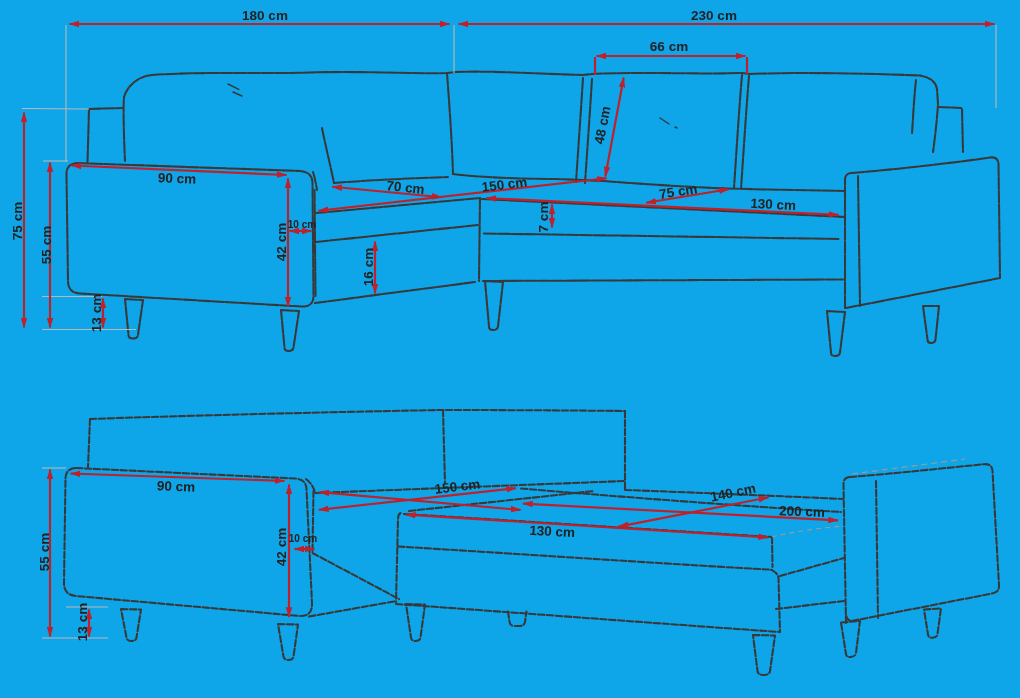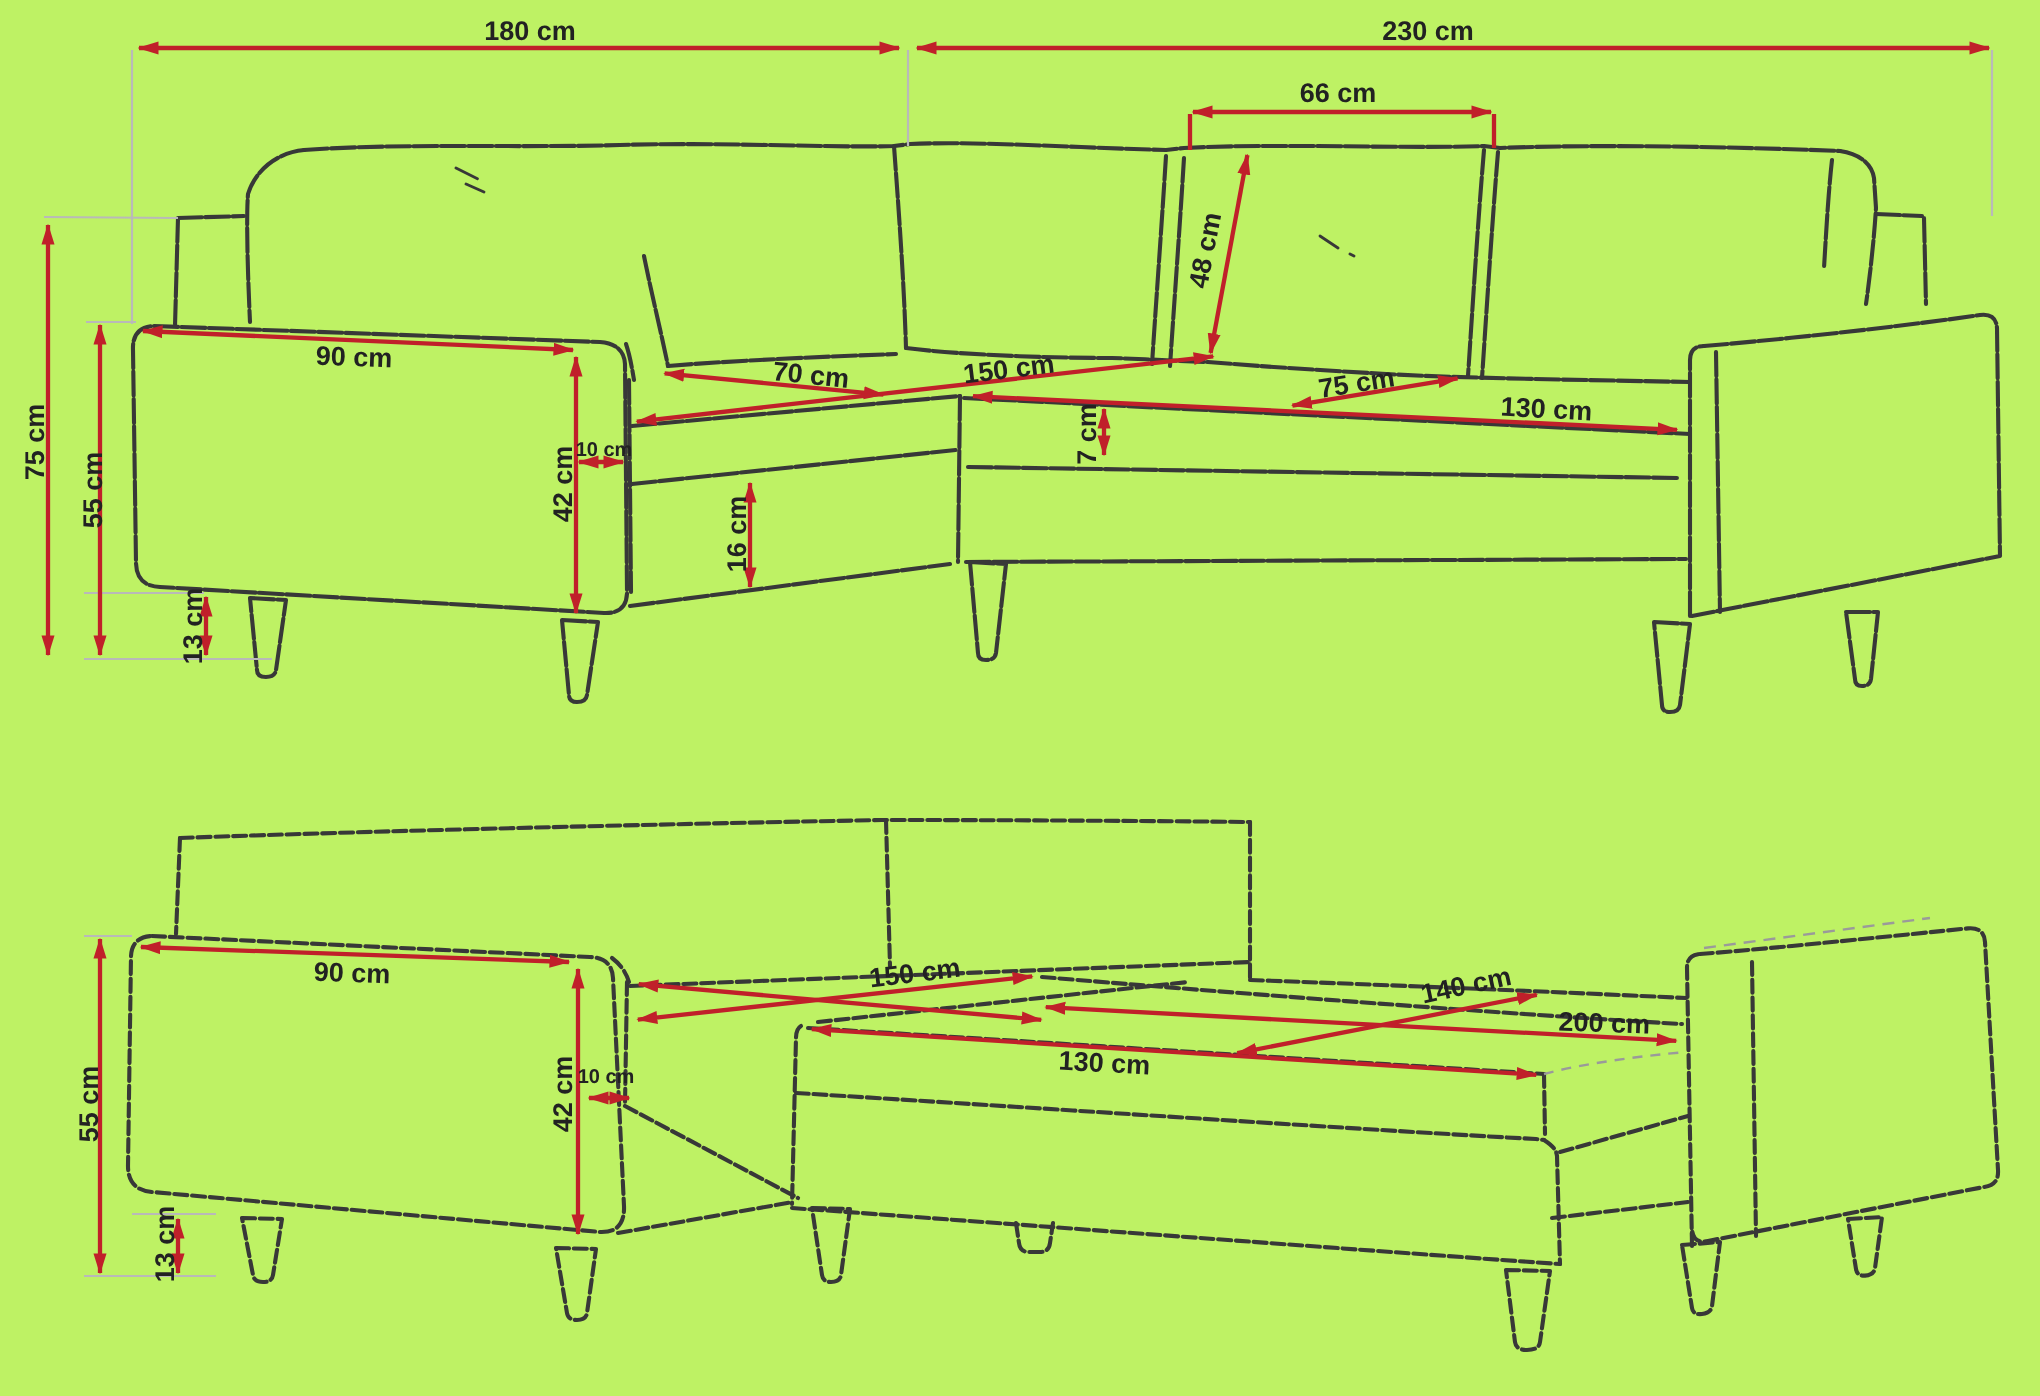--- a/index.html
+++ b/index.html
@@ -1,16 +1,16 @@
 <!DOCTYPE html>
 <html><head>
 <meta charset="utf-8">
 <style>
   html,body{margin:0;padding:0;background:#fff;}
-  .wrap{width:1020px;height:698px;position:relative;background:#bef264;overflow:hidden;}
+  .wrap{width:1020px;height:698px;position:relative;background:#0ea5e9;overflow:hidden;}
   text{font-family:"Liberation Sans",sans-serif;font-weight:bold;fill:#222222;}
 </style>
 </head>
 <body>
 <div class="wrap">
 <svg width="1020" height="698" viewBox="0 0 1020 698">
 <defs>
 <marker id="ar" viewBox="0 0 10 7" refX="9.3" refY="3.5" markerWidth="10.5" markerHeight="7.6" orient="auto-start-reverse" markerUnits="userSpaceOnUse">
   <path d="M0,0.4 L10,3.5 L0,6.6 z" fill="#c0202a"></path>
 </marker>

